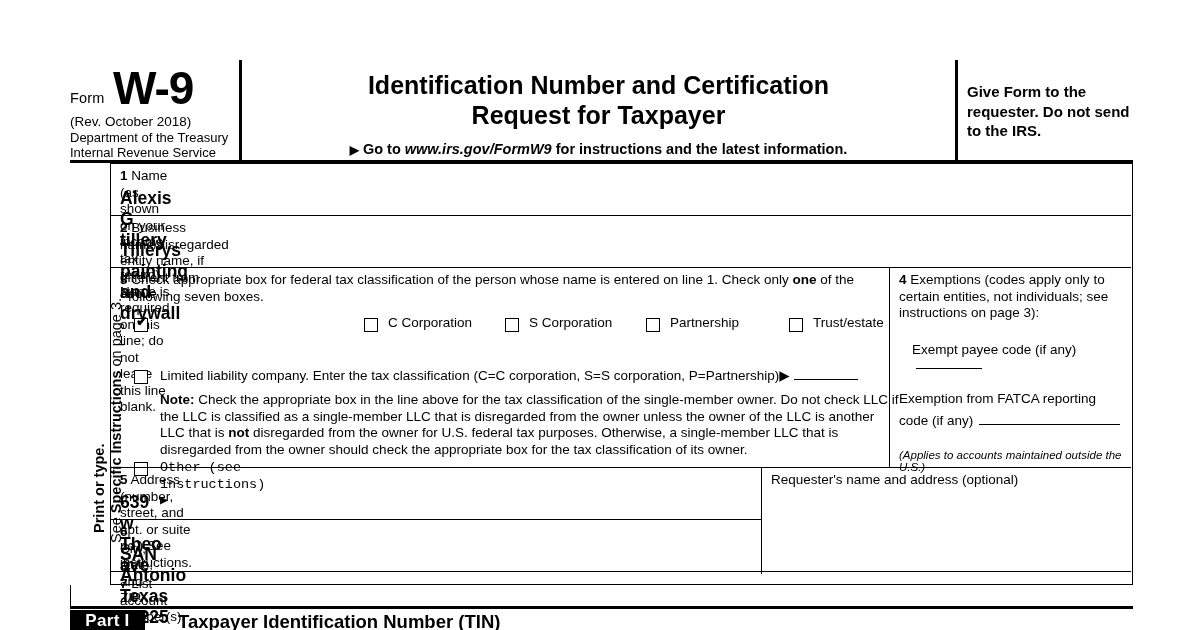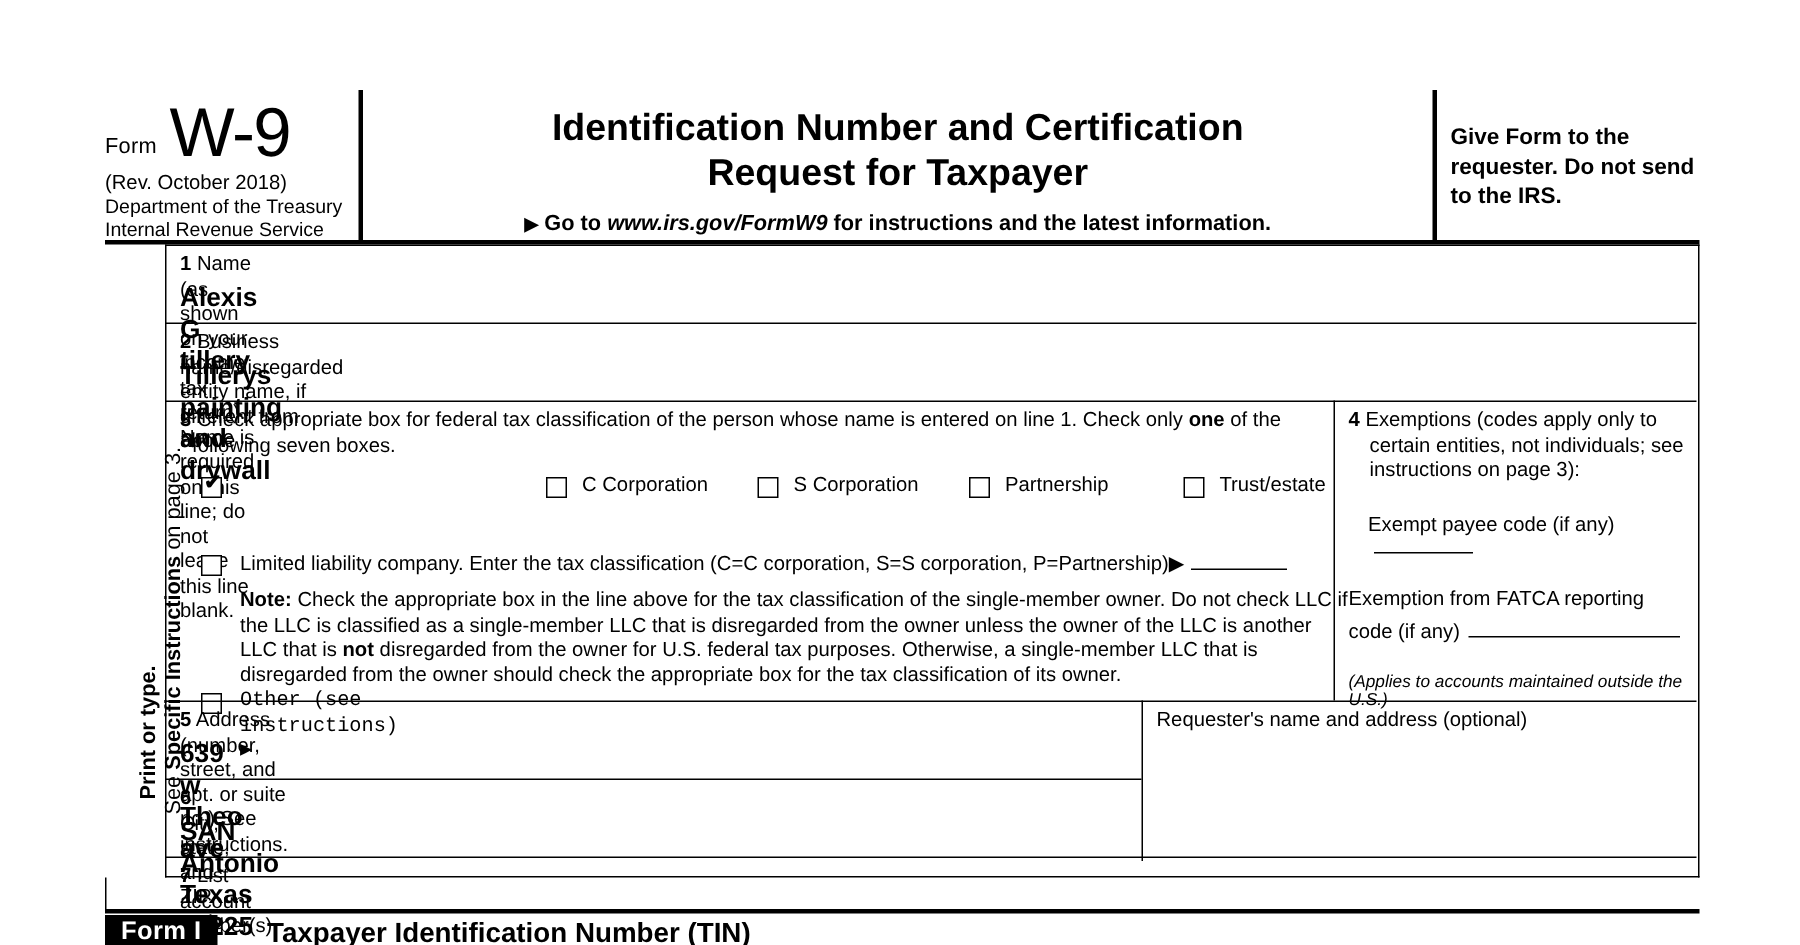--- a/index.html
+++ b/index.html
@@ -43,21 +43,21 @@
     left: 0px;
     top: 30px;
     font-size: 14.5px;
     letter-spacing: 0.2px;
   }
   .hdr-w9 {
     position: absolute;
     left: 43px;
     top: 5px;
     font-size: 46px;
-    font-weight: normal;
+    font-weight: bold;
     letter-spacing: -1px;
     line-height: 46px;
   }
   .hdr-rev {
     position: absolute;
     left: 0px;
     top: 54px;
     font-size: 13.5px;
   }
   .hdr-dept {
@@ -260,21 +260,21 @@
     border-left: 1.5px solid #000;
   }
   
   .r4 {
     position: absolute;
     left: 789px;
     top: 104px;
     width: 232px;
   }
   .r4-lbl { position: absolute; top: 4px; left: 0; width: 228px; }
-  .r4-lbl .cont { display: block; margin-left: 14px; }
+  .r4-lbl .cont { display: block; }
   .exempt-payee {
     position: absolute;
     top: 74px;
     left: 0;
     font-size: 13.5px;
     margin-left: 13px;
   }
   .exempt-payee .ul {
     display: inline-block;
     width: 66px;
@@ -540,17 +540,17 @@
       <div class="lbl r7-lbl">
         <span class="num">7</span>
         <span>List account number(s) here (optional)</span>
       </div>
     </div>
   </div>
 
   <div class="bottom-vrule"></div>
   <div class="partbar">
     <div class="partbar-top"></div>
-    <div class="part-tag">Form I</div>
+    <div class="part-tag">Part I</div>
     <div class="part-title">Taxpayer Identification Number (TIN)</div>
   </div>
 
 </div>
 
 </body></html>

